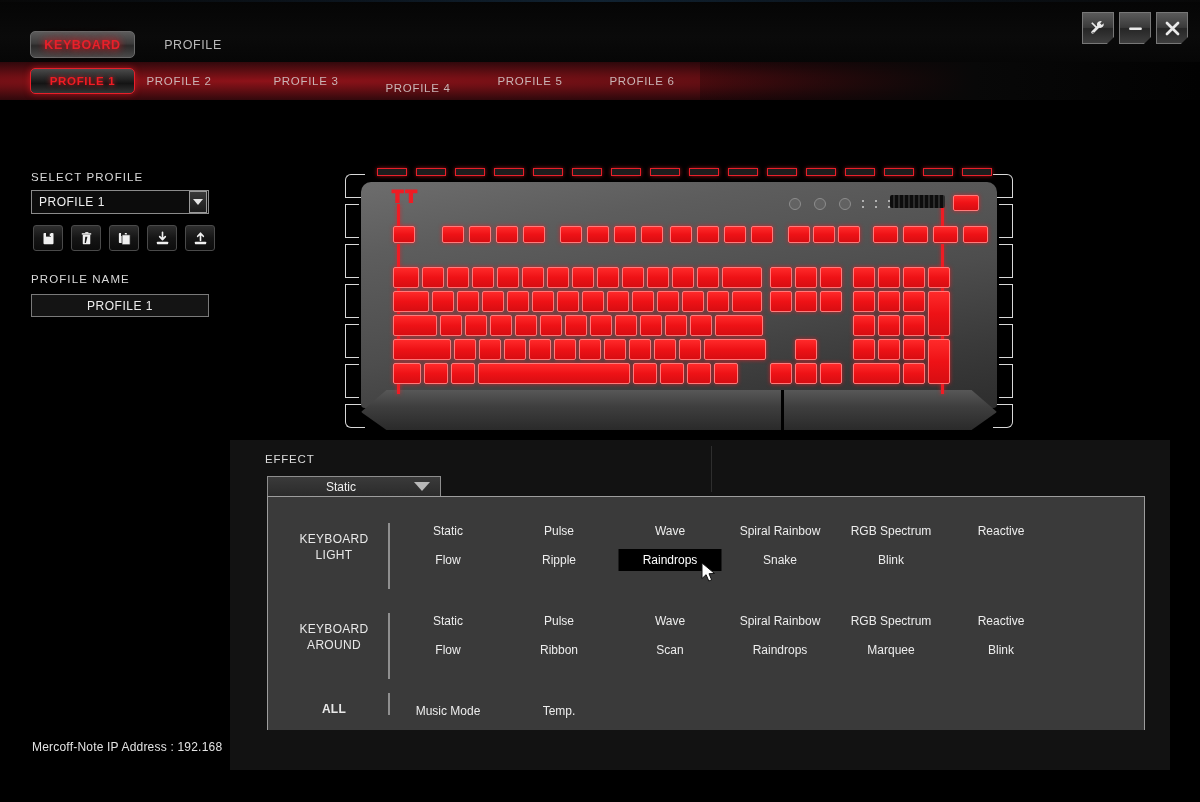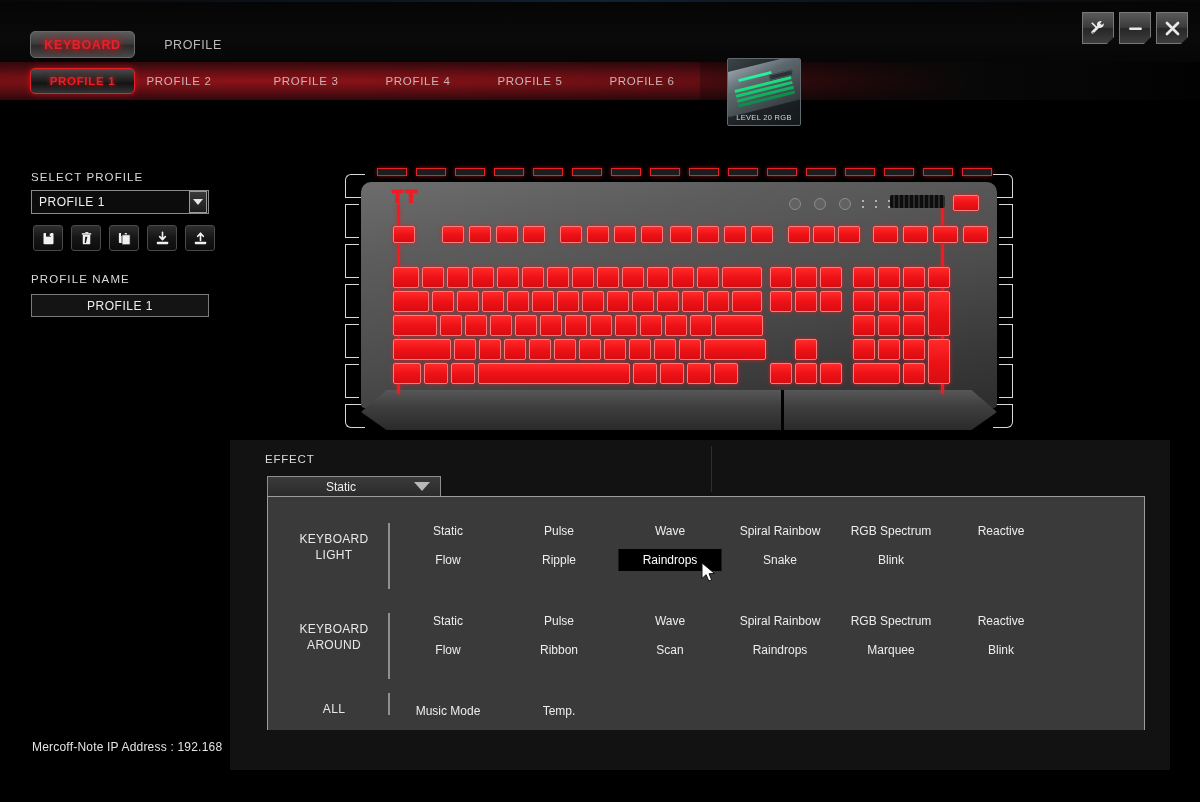--- a/index.html
+++ b/index.html
@@ -274,39 +274,32 @@
   <div class="profilebar">
     <div class="ptab active" style="left:30px;width:105px;">
       <span>PROFILE 1</span>
     </div>
     <div class="ptab" style="left:135px;width:88px;">
       <span>PROFILE 2</span>
     </div>
     <div class="ptab" style="left:262px;width:88px;">
       <span>PROFILE 3</span>
     </div>
-    <div class="ptab" style="left:374px;width:88px;">
+    <div class="ptab" style="left:374px;width:88px;align-items:flex-end;">
       <span>PROFILE 4</span>
     </div>
     <div class="ptab" style="left:486px;width:88px;">
       <span>PROFILE 5</span>
     </div>
     <div class="ptab" style="left:598px;width:88px;z-index:3;">
       <span>PROFILE 6</span>
     </div>
   </div>
 
 
-  <div class="devthumb">
-    <div class="kb"></div>
-    <div class="g1"></div>
-    <div class="g2"></div>
-    <div class="g3"></div>
-    <div class="lbl">LEVEL 20 RGB</div>
-  </div>
 
 
   <div class="lbl-cap" id="select-profile-label">SELECT PROFILE</div>
   <div class="selectbox">
     <div class="val">PROFILE 1</div>
     <div class="arrowbox">
       <span class="caret-dn"></span>
     </div>
   </div>
 
@@ -595,21 +588,21 @@
     <div class="eff-item" style="left:623px;top:113px;">RGB Spectrum</div>
     <div class="eff-item" style="left:733px;top:113px;">Reactive</div>
 
     <div class="eff-item" style="left:180px;top:142px;">Flow</div>
     <div class="eff-item" style="left:291px;top:142px;">Ribbon</div>
     <div class="eff-item" style="left:402px;top:142px;text-align:center;">Scan</div>
     <div class="eff-item" style="left:512px;top:142px;">Raindrops</div>
     <div class="eff-item" style="left:623px;top:142px;">Marquee</div>
     <div class="eff-item" style="left:733px;top:142px;">Blink</div>
 
-    <div class="eff-rowlabel" style="left:12px;top:204px;">
+    <div class="eff-rowlabel" style="left:12px;top:204px;font-weight:bold;">
       <div>ALL</div>
     </div>
     <div class="eff-divider" style="left:120px;top:196px;height:22px;"></div>
     <div class="eff-item" style="left:180px;top:203px;">Music Mode</div>
     <div class="eff-item" style="left:291px;top:203px;">Temp.</div>
   </div>
 
   <div class="statusbar"></div>
   <div id="status-text">Mercoff-Note IP Address : 192.168</div>
 

